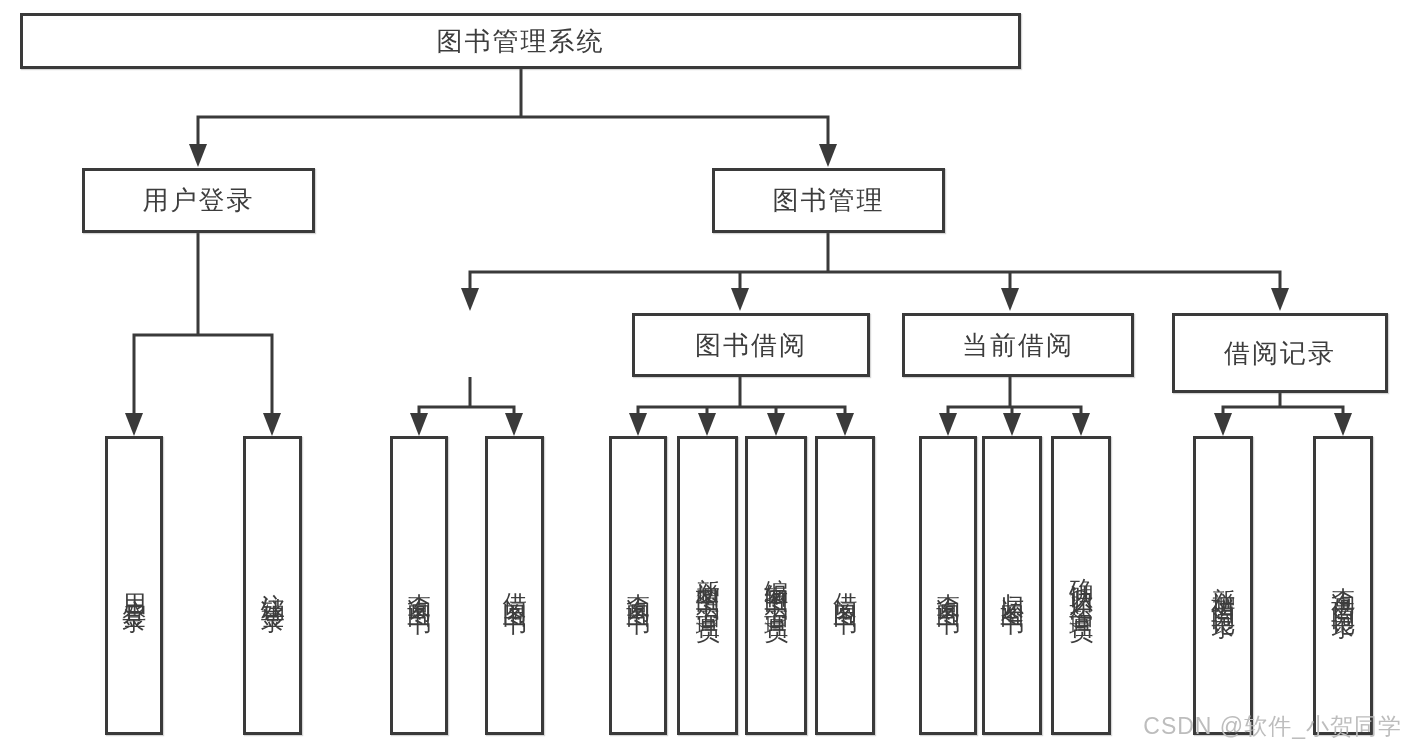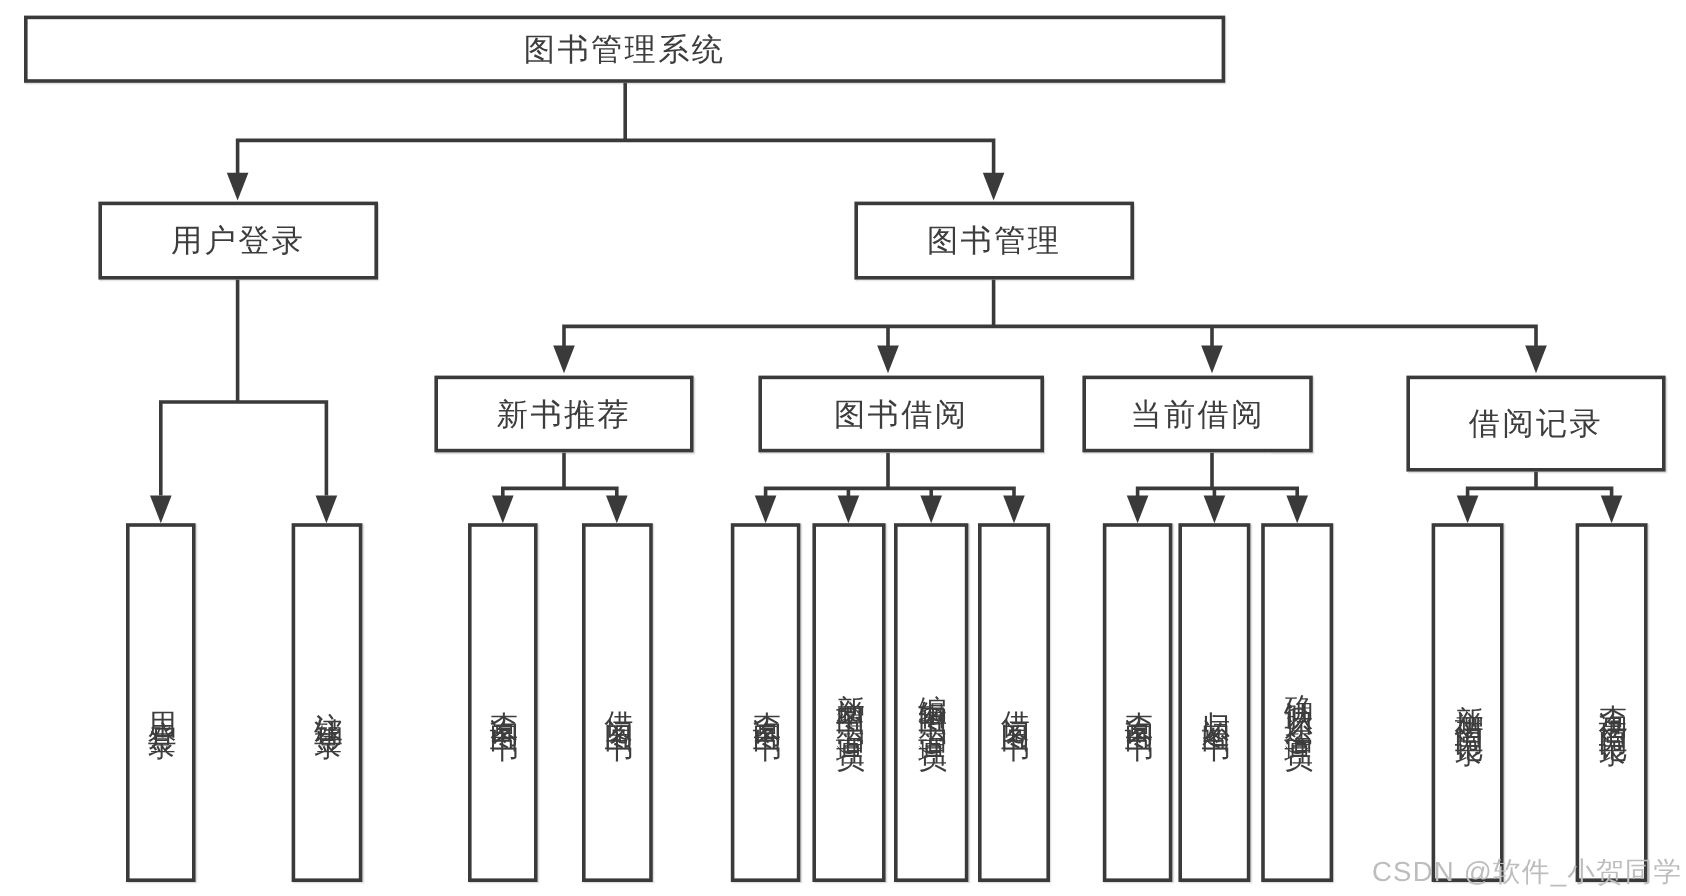--- a/index.html
+++ b/index.html
@@ -88,23 +88,22 @@
       <polygon points="1214,413 1232,413 1223,436"></polygon>
       <polygon points="1334,413 1352,413 1343,436"></polygon>
     </g>
   </svg>
 
   <div class="node h" style="left:20px;top:13px;width:1001px;height:56px">图书管理系统</div>
 
   <div class="node h" style="left:82px;top:168px;width:233px;height:65px">用户登录</div>
   <div class="node h" style="left:712px;top:168px;width:233px;height:65px">图书管理</div>
 
-  <div class="node h" style="left:362px;top:313px;width:216px;height:64px">新书推荐</div>
   <div class="node h" style="left:632px;top:313px;width:238px;height:64px">图书借阅</div>
-  <div class="node h" style="left:902px;top:313px;width:192px;height:64px">当前借阅</div>
+  <div class="node h" style="left:902px;top:313px;width:232px;height:64px">当前借阅</div>
   <div class="node h" style="left:1172px;top:313px;width:216px;height:80px">借阅记录</div>
 
   <div class="node v" style="left:105px;top:436px;width:58px;height:299px">用户登录</div>
   <div class="node v" style="left:243px;top:436px;width:59px;height:299px">注销登录</div>
 
   <div class="node v" style="left:390px;top:436px;width:58px;height:299px">查询图书</div>
   <div class="node v" style="left:485px;top:436px;width:59px;height:299px">借阅图书</div>
 
   <div class="node v" style="left:609px;top:436px;width:58px;height:299px">查询图书</div>
   <div class="node v" style="left:677px;top:436px;width:61px;height:299px">新增图书（管理员）</div>

